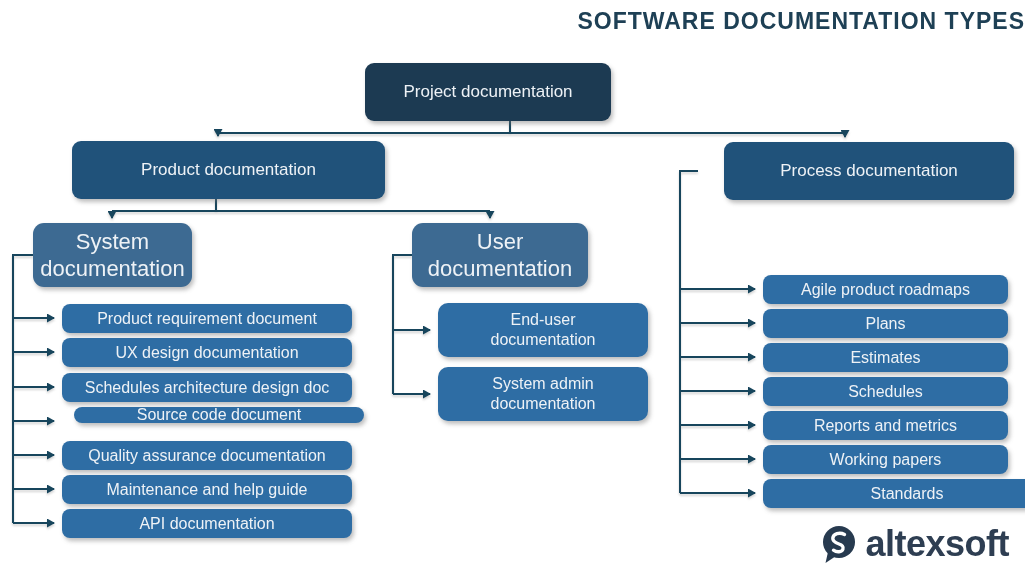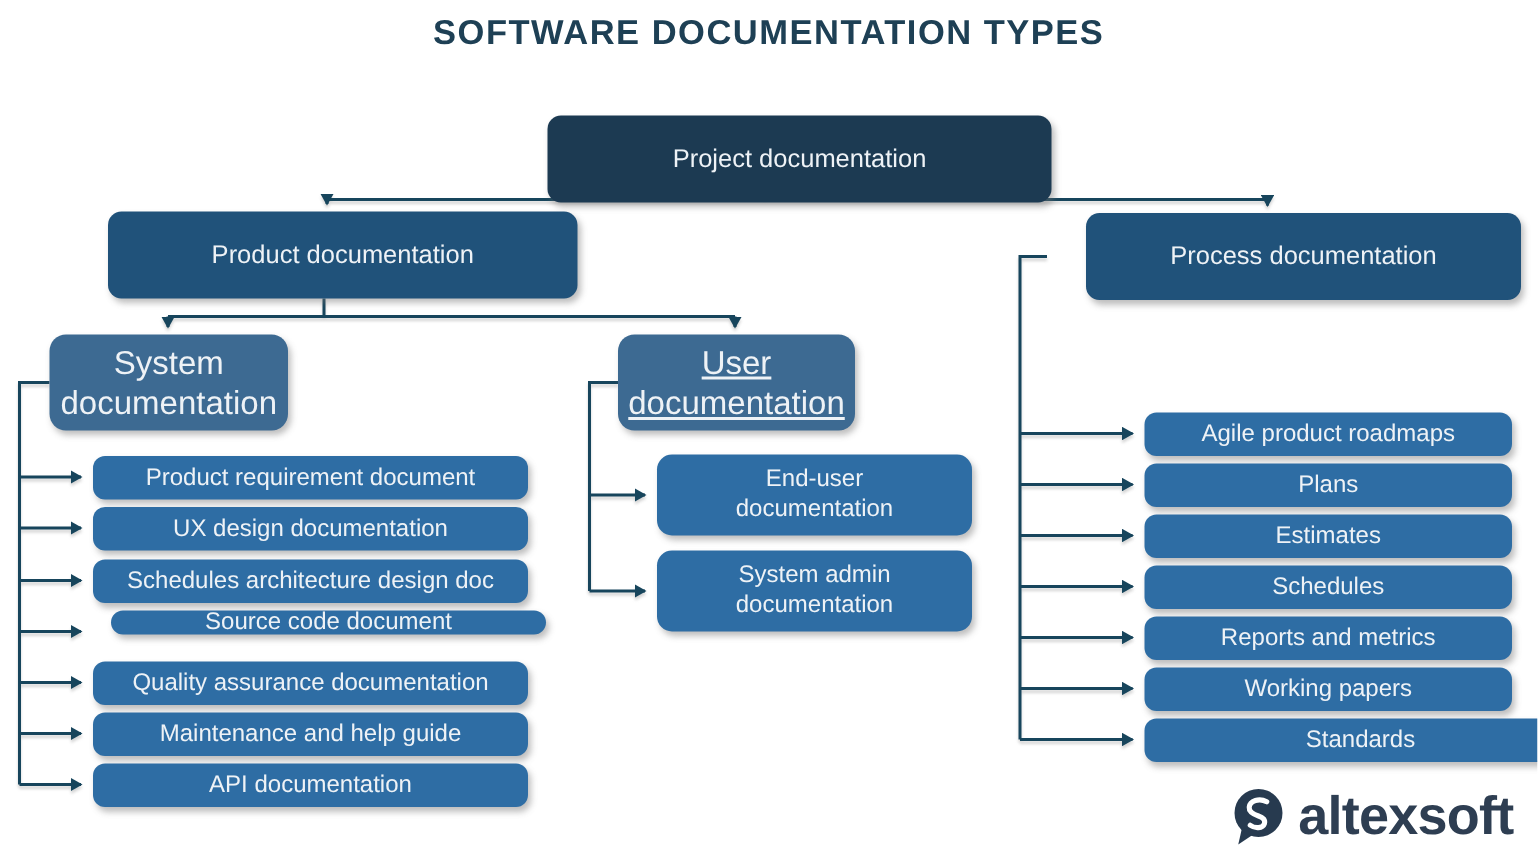--- a/index.html
+++ b/index.html
@@ -1,21 +1,21 @@
 <!DOCTYPE html>
 <html><head>
 <meta charset="utf-8">
 <style>
   html,body{margin:0;padding:0;background:#fff;}
   .stage{
     position:relative;width:1025px;height:577px;background:#ffffff;
     font-family:"Liberation Sans", sans-serif;overflow:hidden;
   }
   .title{
-    position:absolute;left:0;top:8px;width:100%;text-align:center;
+    position:absolute;left:0;top:8px;width:100%;text-align:right;
     font-size:23px;font-weight:700;letter-spacing:1px;color:#1e4055;
   }
   .box{
     position:absolute;display:flex;align-items:center;justify-content:center;
     text-align:center;color:#eef2f6;border-radius:9px;line-height:1.25;
     box-shadow:2px 3px 4px rgba(110,110,110,.45);
   }
   .root-box{background:#1c3a52;font-size:17px;}
   .branch-box{background:#20527a;font-size:17px;}
   .group-box{background:#3d6a92;font-size:22px;border-radius:11px;}
@@ -69,27 +69,27 @@
       <path d="M680 289 H755" marker-end="url(#ah)"></path>
       <path d="M680 323 H755" marker-end="url(#ah)"></path>
       <path d="M680 357 H755" marker-end="url(#ah)"></path>
       <path d="M680 391 H755" marker-end="url(#ah)"></path>
       <path d="M680 425 H755" marker-end="url(#ah)"></path>
       <path d="M680 459 H755" marker-end="url(#ah)"></path>
       <path d="M680 493 H755" marker-end="url(#ah)"></path>
     </g>
   </svg>
 
-  <div class="box root-box" style="left:365px;top:63px;width:336px;height:58px;margin-top:14px;">Project documentation</div>
+  <div class="box root-box" style="left:365px;top:63px;width:246px;height:58px;">Project documentation</div>
 
   <div class="box branch-box" style="left:72px;top:141px;width:313px;height:58px;text-align:right;">Product documentation</div>
   <div class="box branch-box" style="left:698px;top:142px;width:290px;height:58px;margin-left:26px;">Process documentation</div>
 
   <div class="box group-box" style="left:33px;top:223px;width:159px;height:64px;padding:0 18px;box-sizing:border-box;">System documentation</div>
-  <div class="box group-box" style="left:412px;top:223px;width:158px;height:64px;padding:0 18px;box-sizing:border-box;text-decoration:underline;">User documentation</div>
+  <div class="box group-box" style="left:412px;top:223px;width:176px;height:64px;padding:0 18px;box-sizing:border-box;">User documentation</div>
 
   <div class="box leaf" style="left:62px;top:304px;width:290px;height:29px;">Product requirement document</div>
   <div class="box leaf" style="left:62px;top:338px;width:290px;height:29px;">UX design documentation</div>
   <div class="box leaf" style="left:62px;top:373px;width:290px;height:29px;">Schedules architecture design doc</div>
   <div class="box leaf" style="left:74px;top:407px;width:290px;height:16px;">Source code document</div>
   <div class="box leaf" style="left:62px;top:441px;width:290px;height:29px;">Quality assurance documentation</div>
   <div class="box leaf" style="left:62px;top:475px;width:290px;height:29px;">Maintenance and help guide</div>
   <div class="box leaf" style="left:62px;top:509px;width:290px;height:29px;">API documentation</div>
 
   <div class="box mid-leaf" style="left:438px;top:303px;width:210px;height:54px;padding:0 30px;box-sizing:border-box;">End-user documentation</div>

